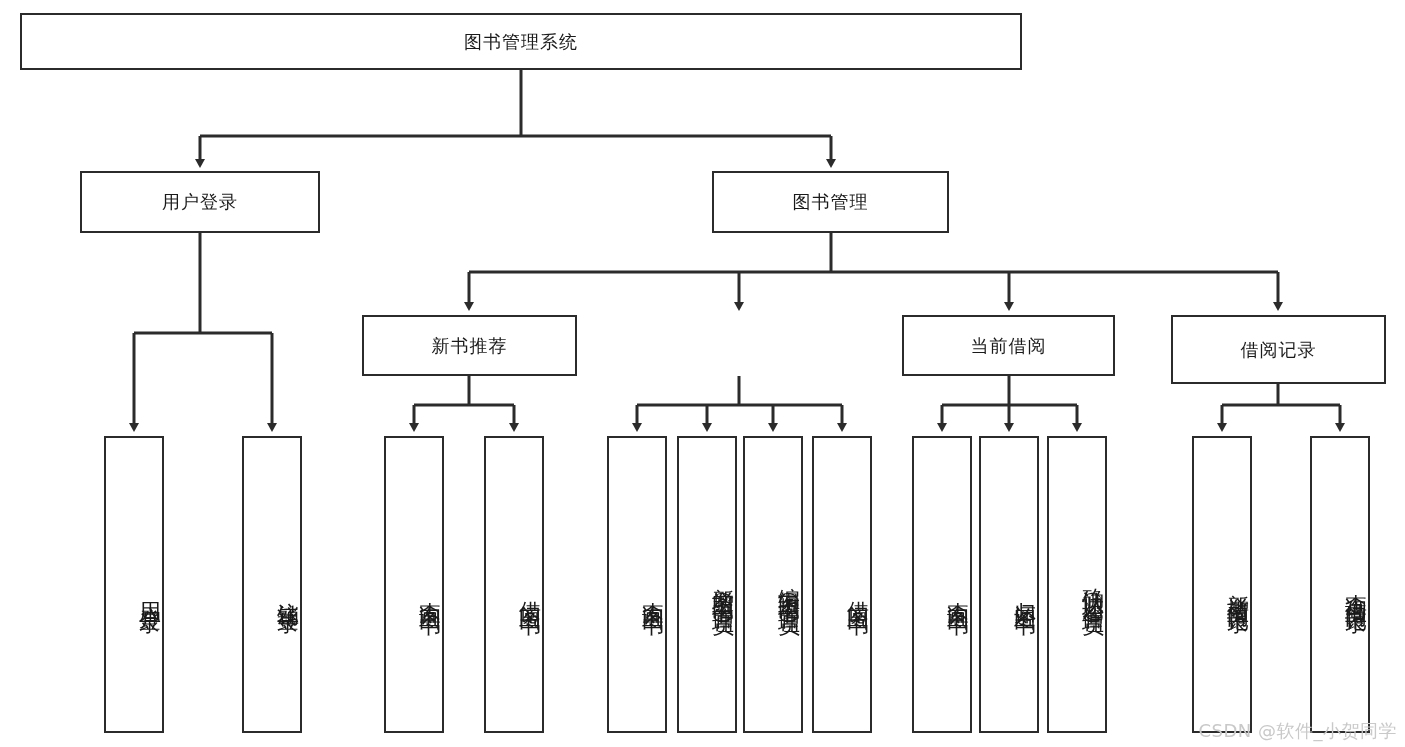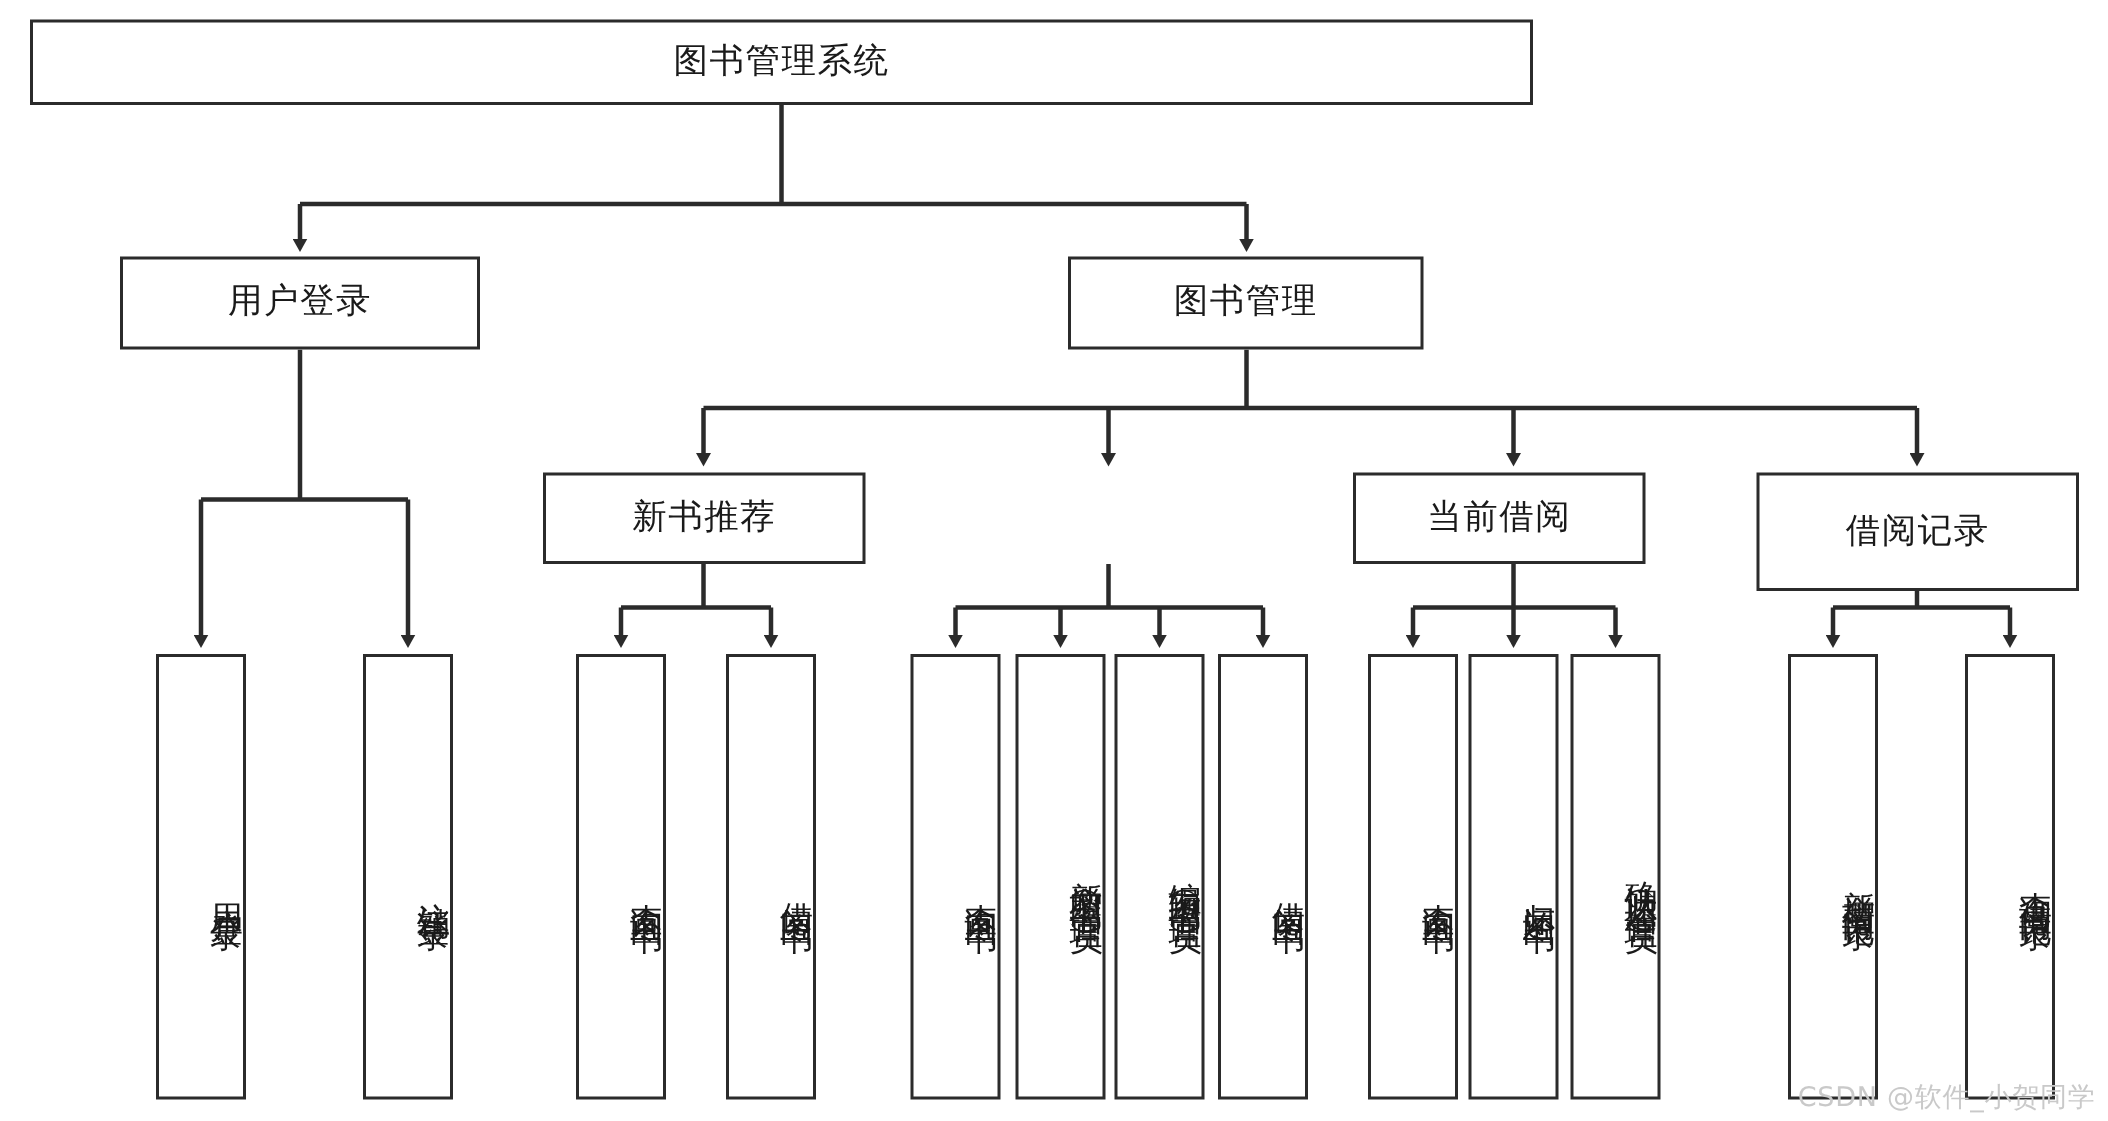--- a/index.html
+++ b/index.html
@@ -30,21 +30,21 @@
     position: absolute;
     box-sizing: border-box;
     background: #ffffff;
     border: 2px solid #2b2b2b;
     display: flex;
     align-items: center;
     justify-content: center;
     color: #1a1a1a;
   }
   .node.h {
-    font-size: 23px;
+    font-size: 18px;
     letter-spacing: 1px;
     line-height: 1.1;
   }
   .node.v {
     font-size: 22px;
     writing-mode: vertical-rl;
     text-orientation: upright;
     letter-spacing: 4px;
     line-height: 1.05;
     align-items: flex-start;
@@ -132,24 +132,24 @@
   <div class="node h" style="left:80px; top:171px; width:240px; height:62px;">
     <span class="node-label">用户登录</span>
   </div>
   <div class="node h" style="left:362px; top:315px; width:215px; height:61px;">
     <span class="node-label">新书推荐</span>
   </div>
 
   <div class="node h" style="left:712px; top:171px; width:237px; height:62px;">
     <span class="node-label">图书管理</span>
   </div>
-  <div class="node h" style="left:902px; top:315px; width:195px; height:61px;">
+  <div class="node h" style="left:902px; top:315px; width:213px; height:61px;">
     <span class="node-label">当前借阅</span>
   </div>
-  <div class="node h" style="left:1171px; top:315px; width:215px; height:79px;">
+  <div class="node h" style="left:1171px; top:315px; width:215px; height:69px;">
     <span class="node-label">借阅记录</span>
   </div>
 
   <div class="node v" style="left:104px; top:436px; width:60px; height:297px;">
     <span class="node-label">用户登录</span>
   </div>
   <div class="node v" style="left:242px; top:436px; width:60px; height:297px;">
     <span class="node-label">注销登录</span>
   </div>
 

